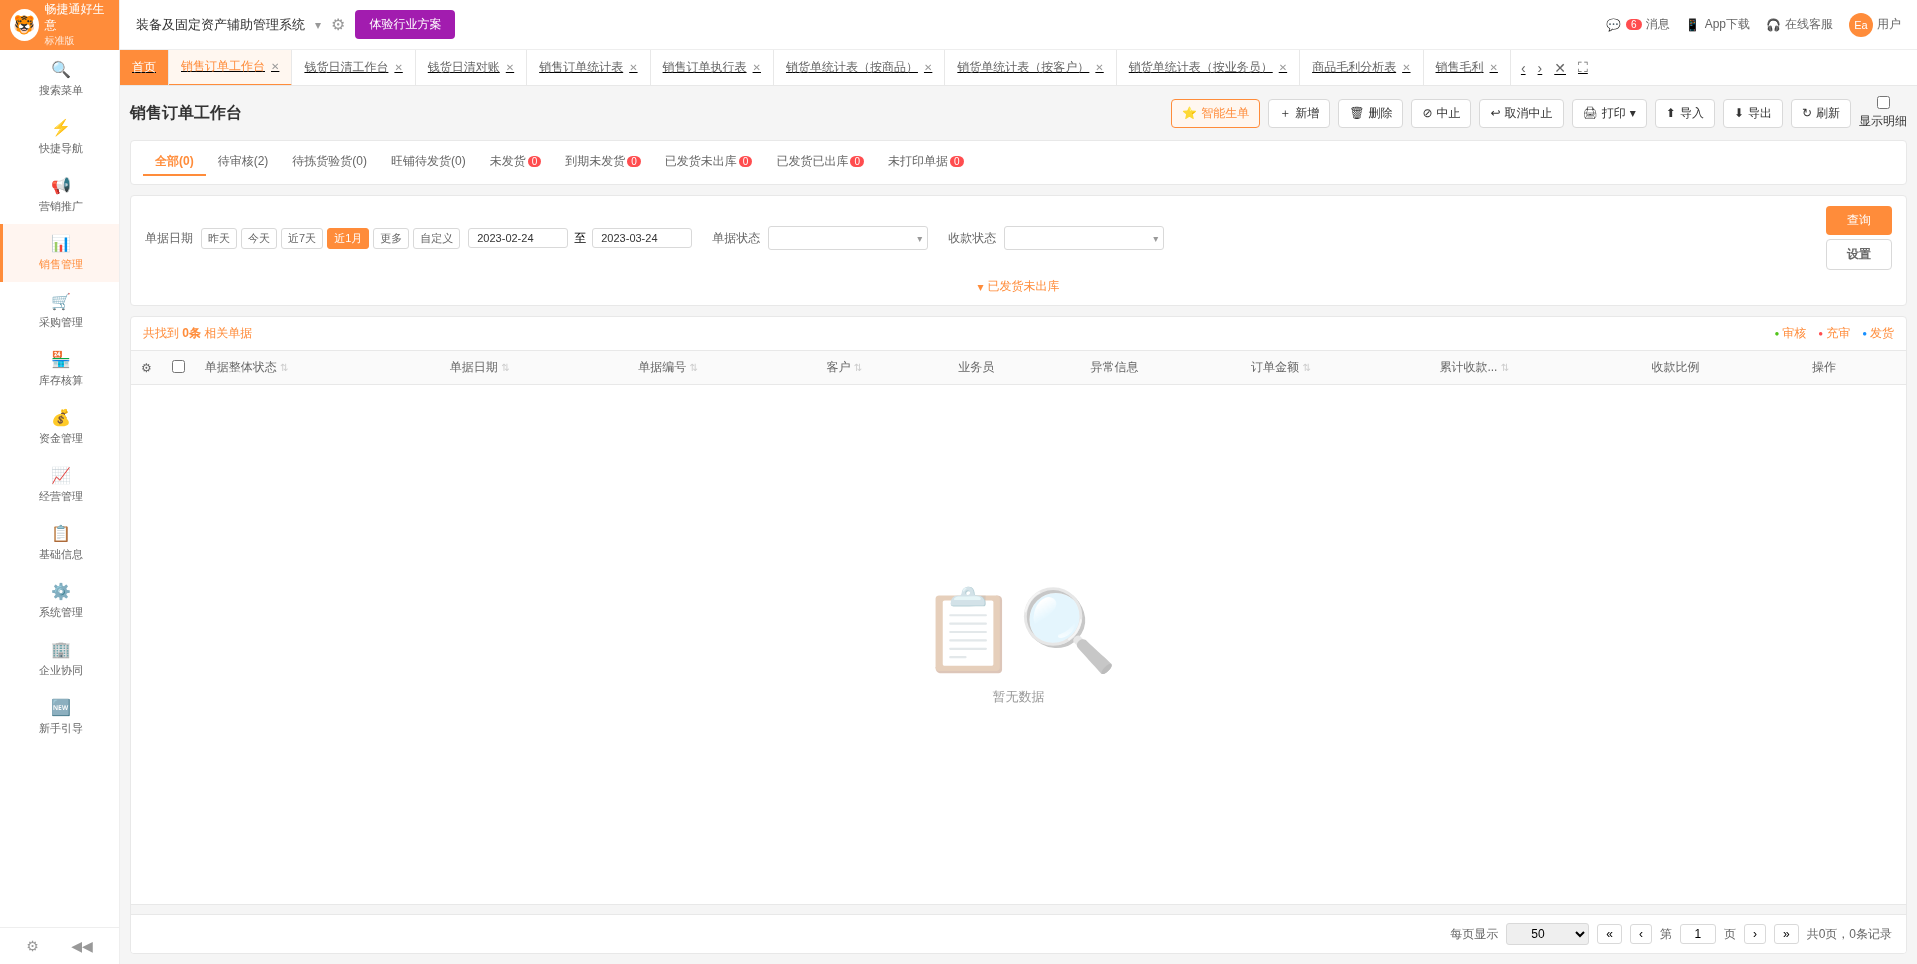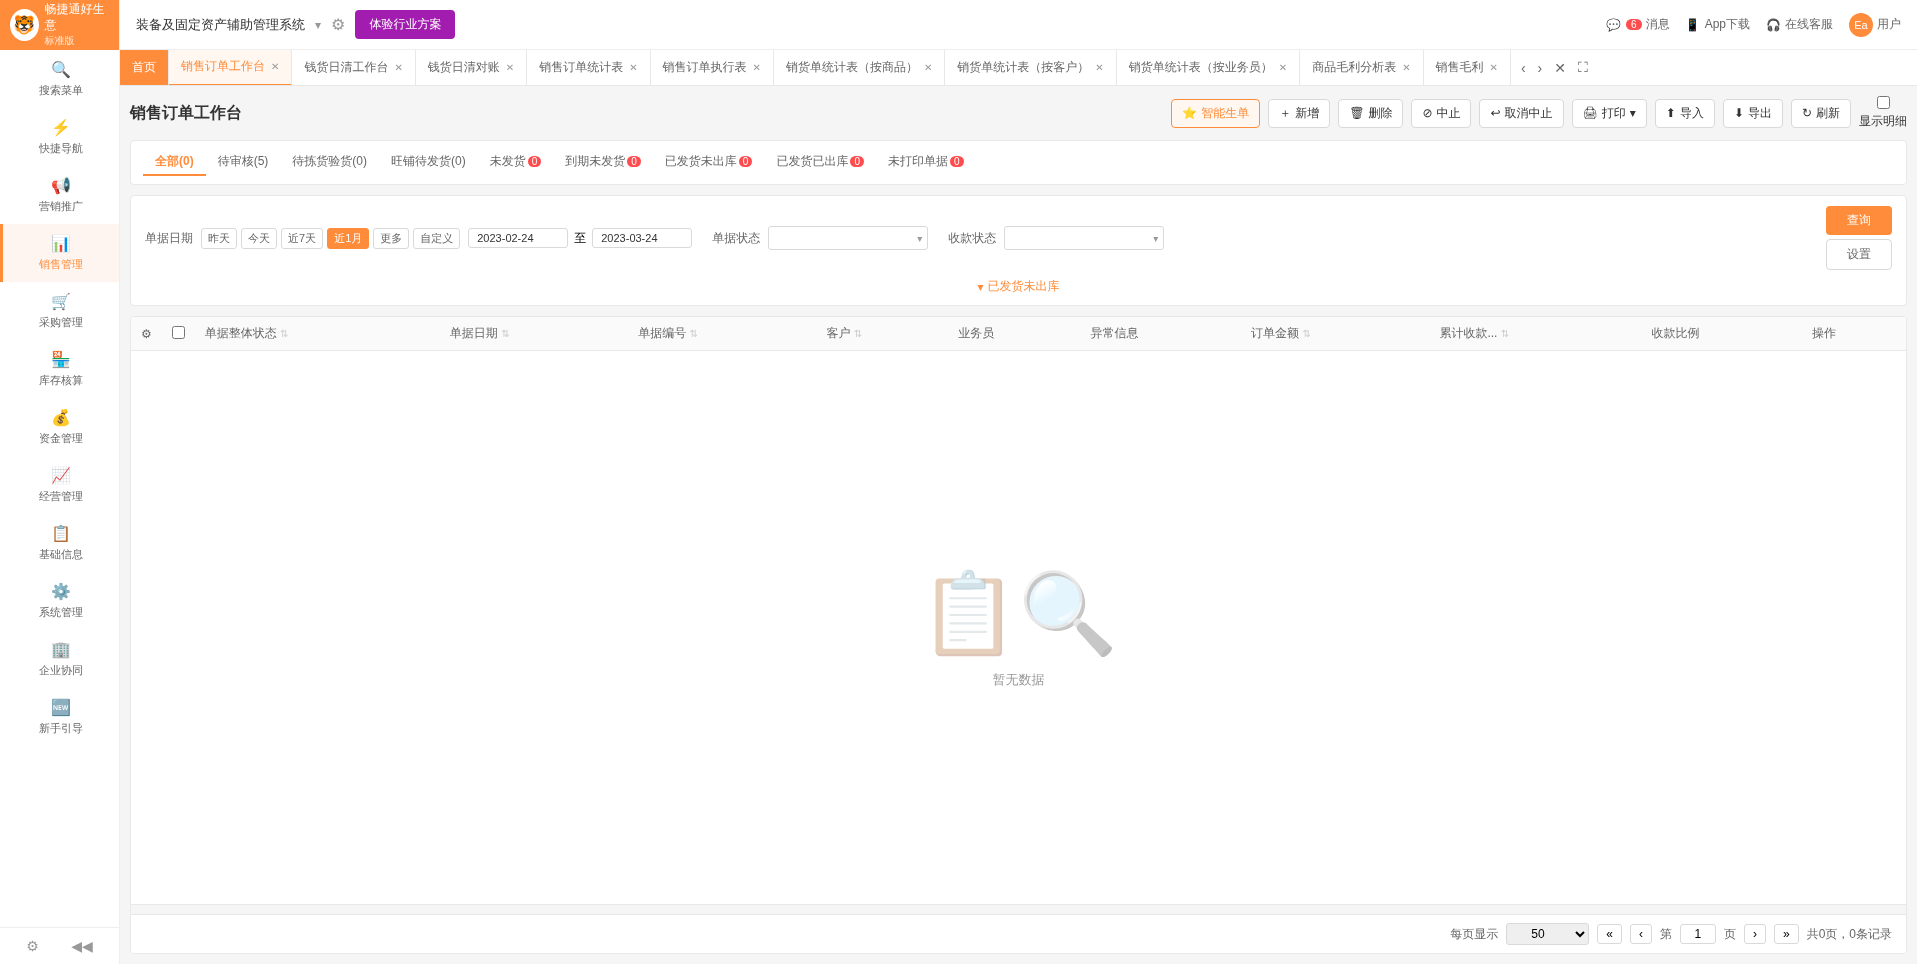--- a/index.html
+++ b/index.html
@@ -23,21 +23,21 @@
 
     
     .topbar { height: 50px; background: #fff; border-bottom: 1px solid #eee; display: flex; align-items: center; padding: 0 16px; gap: 10px; }
     .topbar-btn-solution { background: #a21caf; color: #fff; border: none; padding: 6px 14px; border-radius: 4px; cursor: pointer; font-size: 12px; }
     .topbar-actions { display: flex; align-items: center; gap: 16px; margin-left: auto; }
     .topbar-action-item { display: flex; align-items: center; gap: 4px; color: #666; cursor: pointer; font-size: 12px; }
     .topbar-badge { background: #ff4d4f; color: #fff; border-radius: 10px; padding: 0 5px; font-size: 10px; min-width: 16px; text-align: center; }
     .avatar { width: 24px; height: 24px; background: #ff8c3a; border-radius: 50%; display: flex; align-items: center; justify-content: center; color: #fff; font-size: 11px; }
 
     
-    .tabbar { background: #fff; border-bottom: 1px solid #e8e8e8; display: flex; align-items: center; overflow: hidden; height: 36px; }
+    .tabbar { background: #fff; border-bottom: 1px solid #e8e8e8; display: flex; align-items: center; overflow: hidden; height: 36px; text-decoration: underline; }
     .tab { display: flex; align-items: center; gap: 4px; padding: 0 12px; height: 36px; cursor: pointer; color: #666; font-size: 12px; border-right: 1px solid #e8e8e8; white-space: nowrap; flex-shrink: 0; }
     .tab.active { background: #fff7f0; color: #ff8c3a; border-bottom: 2px solid #ff8c3a; }
     .tab.home { background: #ff8c3a; color: #fff; }
     .tab-close { color: #999; font-size: 10px; margin-left: 2px; }
     .tabbar-nav { display: flex; align-items: center; padding: 0 6px; gap: 4px; }
     .tabbar-nav-btn { cursor: pointer; color: #666; font-size: 14px; padding: 2px 4px; }
 
     
     .content { flex: 1; display: flex; flex-direction: column; overflow: hidden; background: #f5f5f5; padding: 10px; }
     .page-header { display: flex; align-items: center; justify-content: space-between; margin-bottom: 10px; }
@@ -59,21 +59,21 @@
     .search-label { color: #666; font-size: 12px; white-space: nowrap; }
     .date-range { display: flex; align-items: center; gap: 6px; }
     .date-btns { display: flex; gap: 4px; }
     .date-btn { padding: 2px 6px; border: 1px solid #d9d9d9; border-radius: 3px; cursor: pointer; font-size: 11px; color: #666; background: #fff; }
     .date-btn.active { background: #ff8c3a; color: #fff; border-color: #ff8c3a; }
     .date-input { padding: 3px 8px; border: 1px solid #d9d9d9; border-radius: 3px; font-size: 11px; color: #333; width: 100px; }
     .select-field { padding: 4px 24px 4px 8px; border: 1px solid #d9d9d9; border-radius: 3px; font-size: 12px; color: #333; background: #fff; min-width: 160px; appearance: none; cursor: pointer; }
     .expand-btn { color: #ff8c3a; cursor: pointer; font-size: 12px; display: flex; align-items: center; gap: 4px; }
     .search-actions { display: flex; flex-direction: column; gap: 4px; margin-left: auto; }
     .btn-query { background: #ff8c3a; color: #fff; border: none; padding: 6px 20px; border-radius: 4px; cursor: pointer; font-size: 12px; }
-    .btn-setting { background: #fff; color: #666; border: 1px solid #d9d9d9; padding: 6px 20px; border-radius: 4px; cursor: pointer; font-size: 12px; }
+    .btn-setting { background: #fff; color: #666; border: 1px solid #d9d9d9; padding: 6px 20px; border-radius: 4px; cursor: pointer; font-size: 12px; font-weight: bold; }
 
     
     .table-area { background: #fff; border: 1px solid #e8e8e8; border-radius: 4px; flex: 1; display: flex; flex-direction: column; overflow: hidden; }
     .table-toolbar { display: flex; align-items: center; justify-content: space-between; padding: 8px 12px; border-bottom: 1px solid #e8e8e8; }
     .table-count { font-size: 12px; color: #666; }
     .table-count span { color: #ff8c3a; }
     .table-ops { display: flex; gap: 12px; }
     .table-op { font-size: 12px; color: #ff8c3a; cursor: pointer; display: flex; align-items: center; gap: 3px; }
     .table-op::before { content: '●'; font-size: 8px; }
     .table-op.audit::before { color: #52c41a; }
@@ -302,21 +302,21 @@
           <span>显示明细</span>
         </label>
       </div>
     </div>
 
     <div class="filter-tabs">
       <div class="filter-tab active">
         <span>全部(0)</span>
       </div>
       <div class="filter-tab">
-        <span>待审核(5)</span>
+        <span>待审核(2)</span>
       </div>
       <div class="filter-tab">
         <span>待拣货验货(0)</span>
       </div>
       <div class="filter-tab">
         <span>旺铺待发货(0)</span>
       </div>
       <div class="filter-tab">
         <span>未发货</span><span class="count-badge">0</span>
       </div>
@@ -378,20 +378,32 @@
       </div>
       <div style="display:flex; align-items:center; justify-content:center; margin-top:8px;">
         <span class="expand-btn">
           <span>▾</span>
           <span>已发货未出库</span>
         </span>
       </div>
     </div>
 
     <div class="table-area">
+      <div class="table-toolbar">
+        <div class="table-count">
+          <span>共找到</span>
+          <span style="color:#ff8c3a; font-weight:bold;"> 0条 </span>
+          <span>相关单据</span>
+        </div>
+        <div class="table-ops">
+          <span class="table-op audit">审核</span>
+          <span class="table-op withdraw">充审</span>
+          <span class="table-op ship">发货</span>
+        </div>
+      </div>
 
       <div style="overflow-x:auto; flex:1; display:flex; flex-direction:column;">
         <table class="data-table">
           <thead>
             <tr>
               <th class="settings-col">⚙</th>
               <th class="checkbox-col"><input type="checkbox" style=""></th>
               <th>
                 <span>单据整体状态</span> <span class="sort-icon">⇅</span>
               </th>

